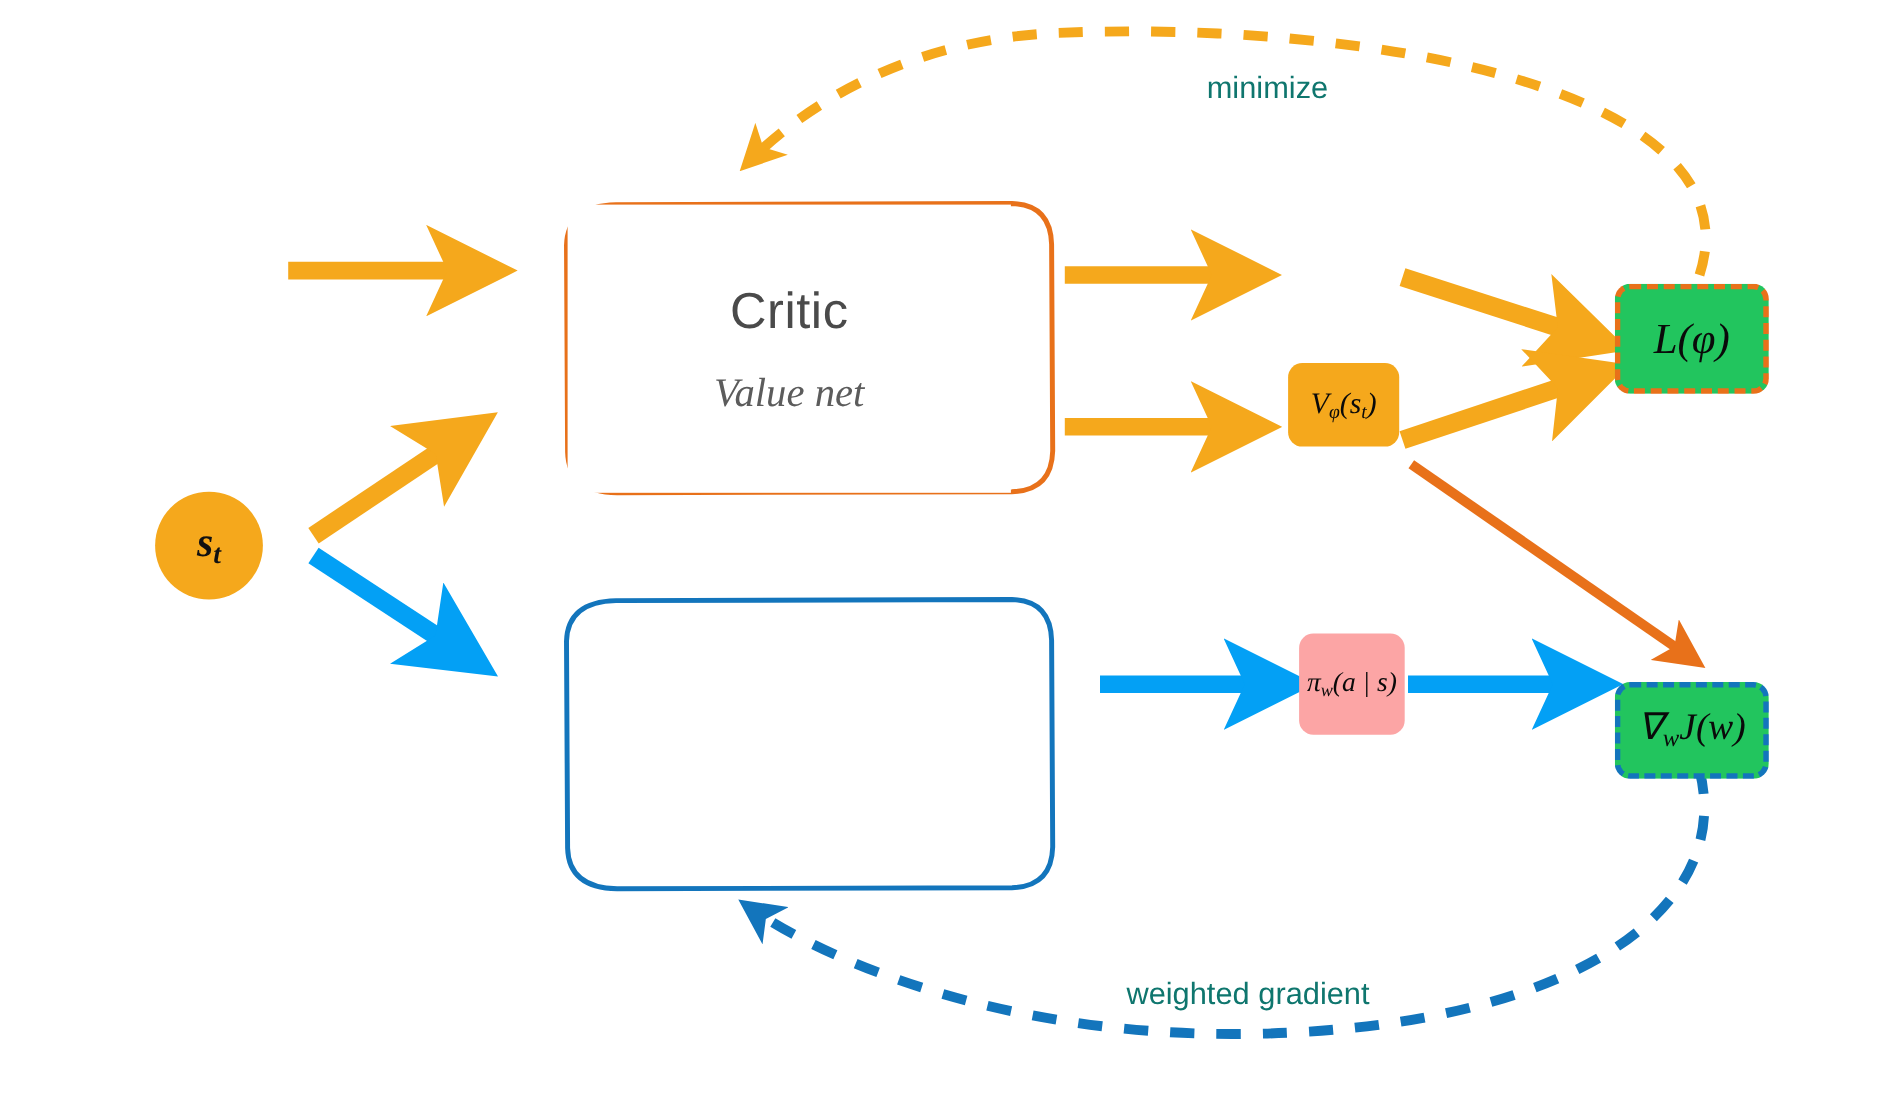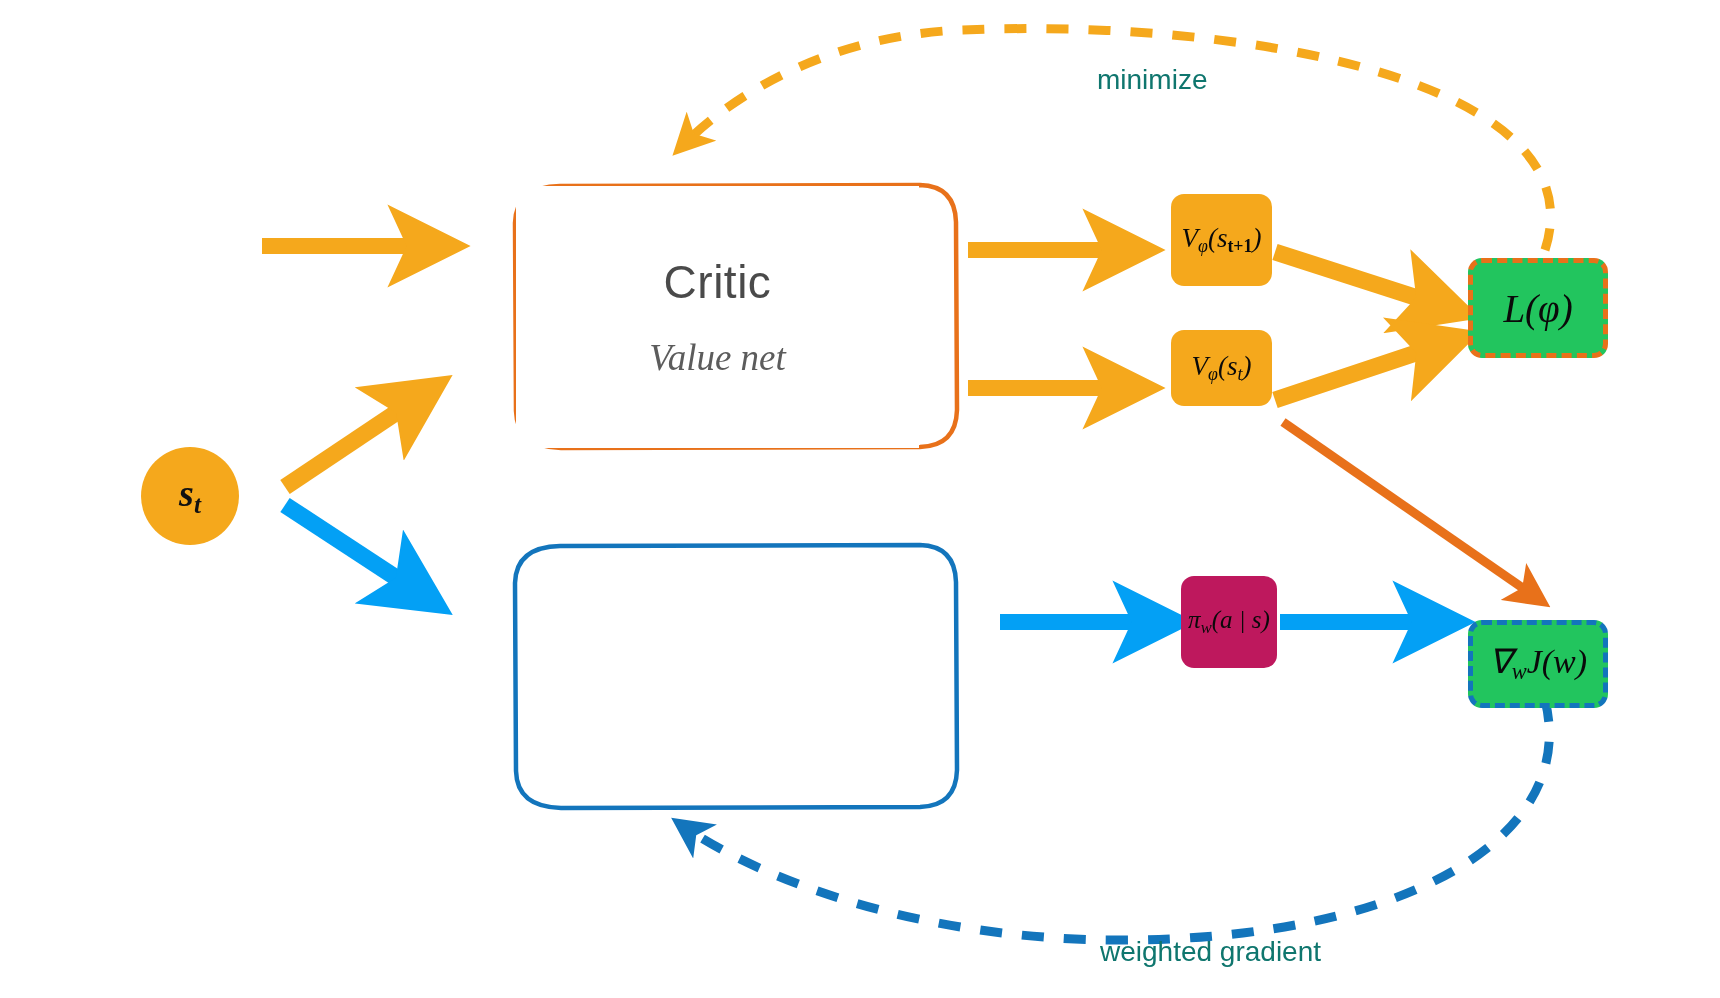--- a/index.html
+++ b/index.html
@@ -70,21 +70,21 @@
     font-size: 37px;
     color: #5c5c5c;
     margin-top: 34px;
     line-height: 1;
   }
   
   .op-box {
     border-radius: 13px;
   }
   .op-orange { background: #F5A81C; }
-  .op-blue   { background: #be185d; }
+  .op-blue   { background: #fca5a5; }
   .op-label {
     font-family: "Liberation Serif", serif;
     font-style: italic;
     color: #0a0a0a;
     font-size: 27px;
     line-height: 1;
     white-space: nowrap;
   }
   
   .out-box {
@@ -171,37 +171,34 @@
   <div class="node state-circle" style="left:141px; top:447px; width:98px; height:98px;">
     <span class="state-label" style="font-size:38px;"><span>s</span><span class="sub">t</span></span>
   </div>
 
   <div class="node module" style="left:516px; top:186px; width:403px; height:262px;">
     <span class="module-title">Critic</span>
     <span class="module-sub">Value net</span>
   </div>
 
 
-  <div class="node op-box op-orange" style="left:1171px; top:194px; width:101px; height:92px;">
-    <span class="op-label"><span>V</span><span class="sub">φ</span>(<span>s</span><span class="sub upr">t+1</span>)</span>
-  </div>
 
   <div class="node op-box op-orange" style="left:1171px; top:330px; width:101px; height:76px;">
     <span class="op-label"><span>V</span><span class="sub">φ</span>(<span>s</span><span class="sub">t</span>)</span>
   </div>
 
   <div class="node op-box op-blue" style="left:1181px; top:576px; width:96px; height:92px;">
     <span class="op-label" style="font-size:25px;"><span>π</span><span class="sub">w</span>(<span>a | s</span>)</span>
   </div>
 
   <div class="node out-box out-orange" style="left:1468px; top:258px; width:140px; height:100px;">
     <span class="out-label" style="font-size:39px;">L(φ)</span>
   </div>
 
   <div class="node out-box out-blue" style="left:1468px; top:620px; width:140px; height:88px;">
     <span class="out-label" style="font-size:34px;">∇<span class="sub">w</span><span style="font-weight:500;">J(w)</span></span>
   </div>
 
   <div class="edge-caption" style="left:1097px; top:64px;"><span>minimize</span></div>
 
-  <div class="edge-caption" style="left:1100px; top:888px;margin-top:48px;"><span>weighted gradient</span></div>
+  <div class="edge-caption" style="left:1024px; top:888px;"><span>weighted gradient</span></div>
 
 </div>
 
 </body></html>

